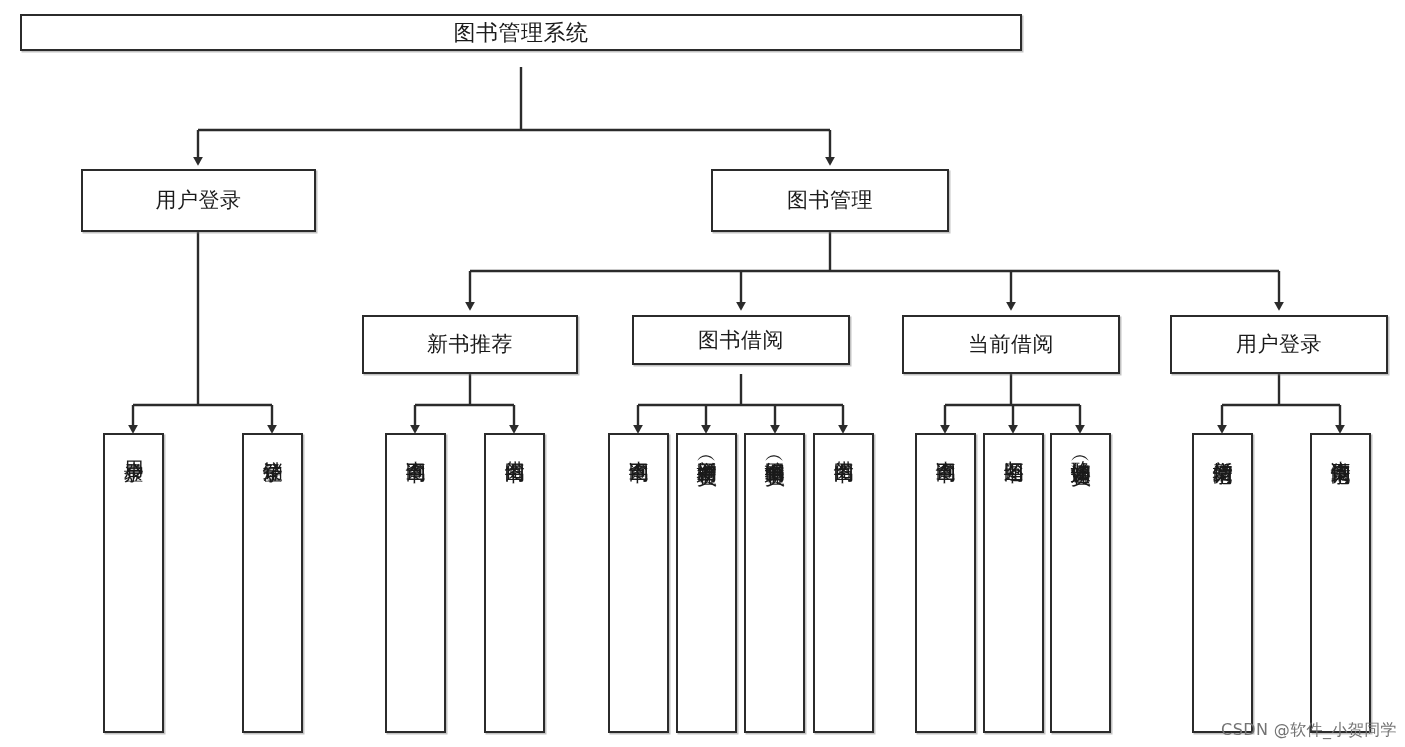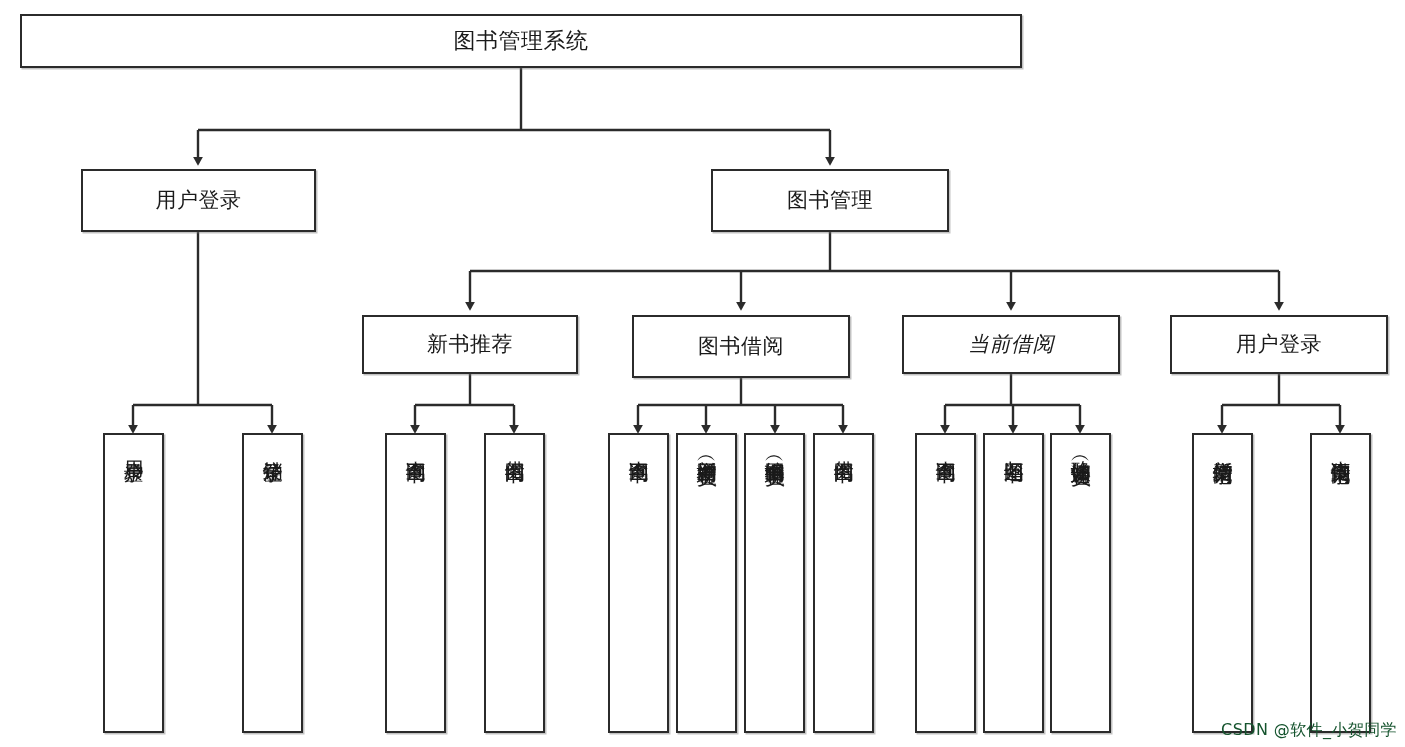--- a/index.html
+++ b/index.html
@@ -55,21 +55,21 @@
     line-height: 1.28;
     letter-spacing: 1px;
     white-space: normal;
     max-height: 278px;
   }
   #watermark {
     position: absolute;
     right: 8px;
     bottom: 6px;
     font-size: 16px;
-    color: #14532d;
+    color: #737373;
     letter-spacing: 0.4px;
     user-select: none;
     white-space: nowrap;
   }
 </style>
 </head>
 <body>
 
 <div id="diagram-root">
 
@@ -116,38 +116,38 @@
       <path d="M1013,405 L1013,428" marker-end="url(#arrowhead)"></path>
       <path d="M1080,405 L1080,428" marker-end="url(#arrowhead)"></path>
 
       <path d="M1279,374 L1279,405"></path>
       <path d="M1222,405 L1340,405"></path>
       <path d="M1222,405 L1222,428" marker-end="url(#arrowhead)"></path>
       <path d="M1340,405 L1340,428" marker-end="url(#arrowhead)"></path>
     </g>
   </svg>
 
-  <div class="node root" style="left:20px; top:14px; width:1002px; height:54px;">
+  <div class="node root" style="left:20px; top:14px; width:1002px; height:37px;">
     <span class="label">图书管理系统</span>
   </div>
 
   <div class="node" style="left:81px; top:169px; width:235px; height:63px;">
     <span class="label">用户登录</span>
   </div>
   <div class="node" style="left:711px; top:169px; width:238px; height:63px;">
     <span class="label">图书管理</span>
   </div>
 
   <div class="node" style="left:362px; top:315px; width:216px; height:59px;">
     <span class="label">新书推荐</span>
   </div>
-  <div class="node" style="left:632px; top:315px; width:218px; height:63px;font-family:Liberation Serif, serif;">
+  <div class="node" style="left:632px; top:315px; width:218px; height:50px;font-family:Liberation Serif, serif;">
     <span class="label">图书借阅</span>
   </div>
-  <div class="node" style="left:902px; top:315px; width:218px; height:59px;font-style:italic;">
+  <div class="node" style="left:902px; top:315px; width:218px; height:59px;">
     <span class="label">当前借阅</span>
   </div>
   <div class="node" style="left:1170px; top:315px; width:218px; height:59px;">
     <span class="label">用户登录</span>
   </div>
 
   <div class="node leaf" style="left:103px; top:433px; width:61px; height:300px;">
     <span class="label">用户登录</span>
   </div>
   <div class="node leaf" style="left:242px; top:433px; width:61px; height:300px;">

